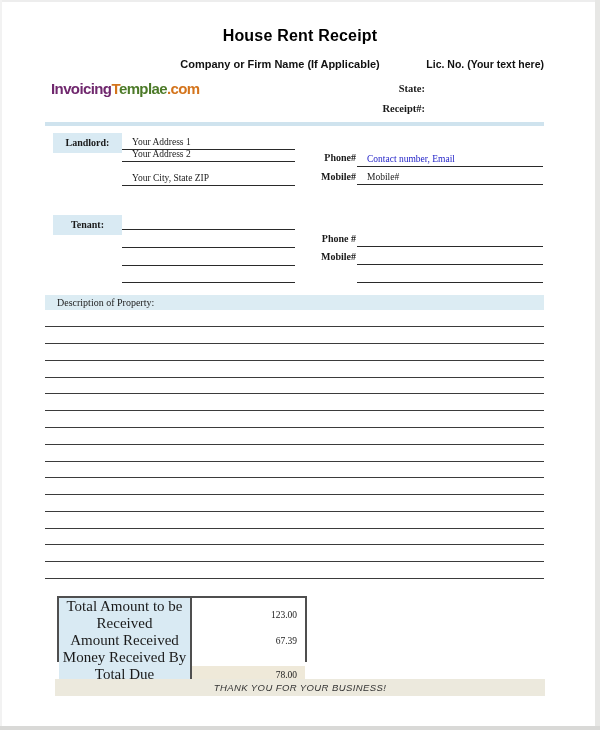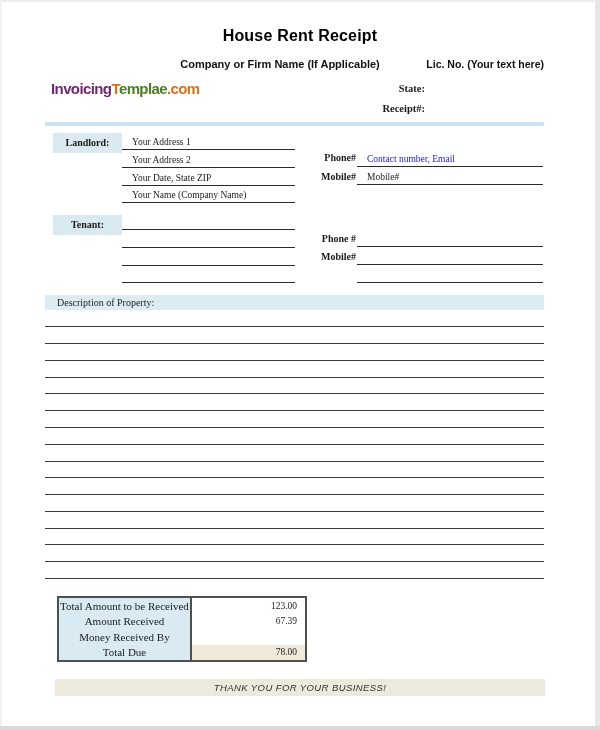--- a/index.html
+++ b/index.html
@@ -47,21 +47,21 @@
 
   
   .desc-bar{position:absolute;left:45px;top:295px;width:499px;height:15px;background:#dcecf3;
             font-size:10px;color:#222;line-height:15px;padding-left:12px;box-sizing:border-box;}
   .rule{position:absolute;left:45px;width:499px;height:0;border-top:1px solid #3b3b3b;}
 
   
   .totals{position:absolute;left:57px;top:596px;width:250px;height:66px;
           border:2px solid #4f4f4f;box-sizing:border-box;display:grid;
           grid-template-columns:133px 1fr;grid-template-rows:repeat(4,1fr);}
-  .t-label{background:#d9eaf3;font-size:11px;color:#1a1a1a;text-align:center;
+  .t-label{background:#d9eaf3;font-size:15px;color:#1a1a1a;text-align:center;
            display:flex;align-items:center;justify-content:center;border-right:2px solid #4f4f4f;}
   .t-value{background:#ffffff;font-size:9.5px;color:#222;text-align:right;
            display:flex;align-items:center;justify-content:flex-end;padding-right:8px;}
   .t-value.beige{background:#efe9d9;}
 
   
   .footer-bar{position:absolute;left:55px;top:679px;width:490px;height:17px;background:#ece9dd;
               font-family:"Liberation Sans",sans-serif;font-size:9.5px;color:#333;
               text-align:center;line-height:17px;letter-spacing:.4px;font-style:italic;}
 </style>
@@ -79,23 +79,22 @@
   <div class="licno">Lic. No. (Your text here)</div>
 
   <div class="logo"><span class="lg-purple">Invoicing</span><span class="lg-orange">T</span><span class="lg-green">emplae</span><span class="lg-orange">.com</span></div>
 
   <div class="date-label">State:</div>
   <div class="receipt-label">Receipt#:</div>
   <div class="divider"></div>
 
   <div class="sec-box box-landlord">Landlord:</div>
   <div class="field f-left" style="top:136px;">Your Address 1</div>
-  <div class="field f-left" style="top:154px;">Your Address 2</div>
-  <div class="field f-left" style="top:172px;">Your Date, State ZIP</div>
-  <div class="field f-left" style="top:189px;">Your Name (Company Name)</div>
+  <div class="field f-left" style="top:148px;">Your Address 2</div>
+  <div class="field f-left" style="top:172px;">Your City, State ZIP</div>
 
   <div class="hash-label" style="top:152px;">Phone#</div>
   <div class="field f-right" style="top:153px;"><span class="link">Contact number, Email</span></div>
   <div class="hash-label" style="top:171px;">Mobile#</div>
   <div class="field f-right" style="top:171px;">Mobile#</div>
 
   <div class="sec-box box-tenant">Tenant:</div>
   <div class="field f-left" style="top:216px;"></div>
   <div class="field f-left" style="top:234px;"></div>
   <div class="field f-left" style="top:252px;"></div>

